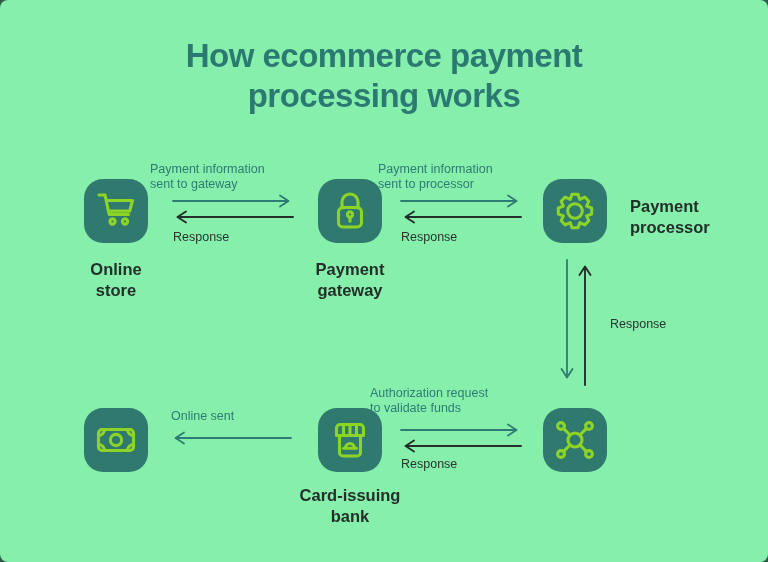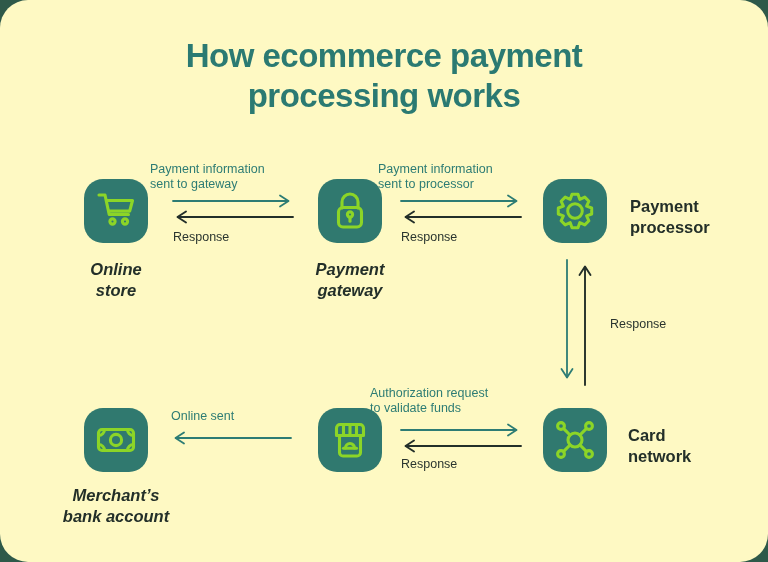--- a/index.html
+++ b/index.html
@@ -2,36 +2,36 @@
 <html><head>
 <meta charset="utf-8">
 <style>
   html,body{margin:0;padding:0;}
   body{
     width:768px;height:562px;position:relative;overflow:hidden;
     background:#2e5949;
     font-family:"Liberation Sans", sans-serif;
   }
   .canvas{
-    position:absolute;inset:0;background:#fef9c3;border-radius:28px;
+    position:absolute;inset:0;background:#86efac;border-radius:8px;
   }
   .title{
     position:absolute;top:36px;left:0;right:0;margin:0 auto;max-width:470px;
     text-align:center;font-size:33px;line-height:40px;font-weight:800;
     color:#2b7a72;letter-spacing:-0.5px;white-space:pre-line;
   }
   .tile{
     position:absolute;width:64px;height:64px;background:#30796f;border-radius:19px;
     display:flex;align-items:center;justify-content:center;
   }
   .tile svg{width:64px;height:64px;stroke:#8cd527;fill:none;
     stroke-width:3.1;stroke-linecap:round;stroke-linejoin:round;}
   .node-label{
     position:absolute;width:150px;text-align:center;font-weight:700;
-    font-size:16.5px;line-height:21px;color:#232f29;white-space:pre-line;font-style:italic;
+    font-size:16.5px;line-height:21px;color:#232f29;white-space:pre-line;
   }
   .side-label{
     position:absolute;width:120px;text-align:left;font-weight:700;
     font-size:16.5px;line-height:21px;color:#232f29;white-space:pre-line;
   }
   .flow-label{
     position:absolute;font-size:12.5px;line-height:15px;font-weight:500;
     text-align:left;white-space:pre-line;
   }
   .teal-text{color:#2d7c74;}
@@ -104,24 +104,22 @@
       <path d="M20.7 20.7l6.3 6.3M43.3 20.7l-6.3 6.3M20.7 43.3l6.3-6.3M43.3 43.3l-6.3-6.3"></path>
     </svg>
   </div>
 
   <div class="node-label" style="left:41px;top:259px;">Online
 store</div>
   <div class="node-label" style="left:275px;top:259px;">Payment
 gateway</div>
   <div class="side-label" style="left:630px;top:196px;">Payment
 processor</div>
-  <div class="node-label" style="left:41px;top:485px;">Merchant’s
-bank account</div>
-  <div class="side-label" style="left:628px;top:425px;">Card
-network</div>
+  <div class="node-label" style="left:275px;top:485px;">Card-issuing
+bank</div>
 
   <div class="flow-label teal-text" style="left:150px;top:162px;width:166px;">Payment information
 sent to gateway</div>
   <svg class="arrow" style="left:172px;top:194px;" width="122" height="14">
     <line class="t" x1="1" y1="7" x2="116" y2="7"></line>
       <polyline class="t" points="108,1.5 116.5,7 108,12.5"></polyline>
   </svg>
   <svg class="arrow" style="left:172px;top:210px;" width="122" height="14">
     <line class="d" x1="121" y1="7" x2="6" y2="7"></line>
       <polyline class="d" points="14,1.5 5.5,7 14,12.5"></polyline>

